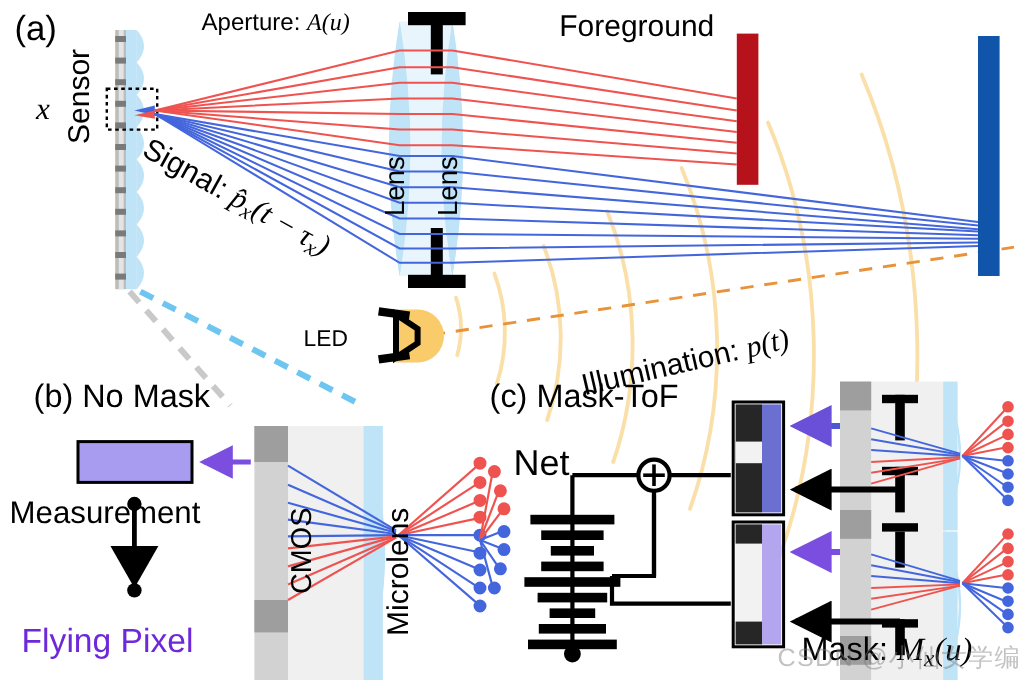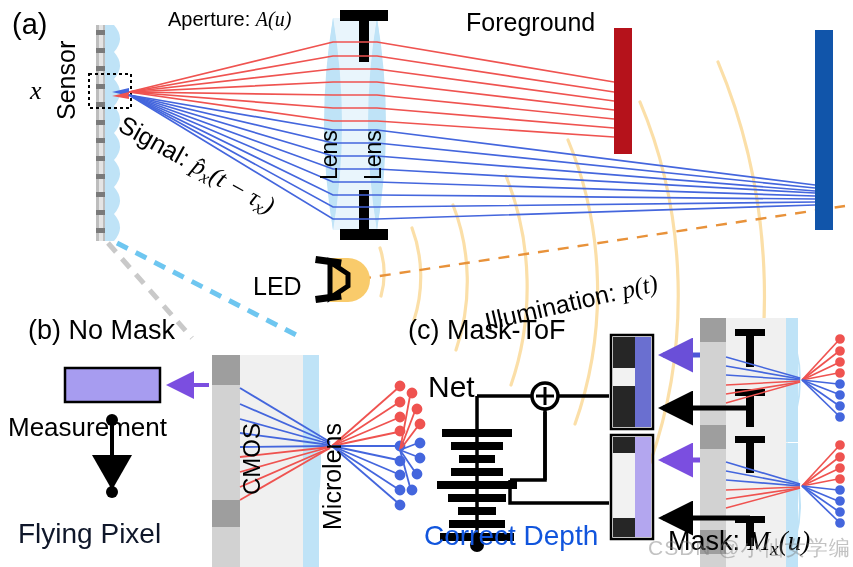--- a/index.html
+++ b/index.html
@@ -370,21 +370,21 @@
 
   <div class="lbl" style="left:52px;top:120px;font-size:25px;
        transform:rotate(-90deg);transform-origin:0 0;">Sensor</div>
 
   <div class="lbl" style="left:316px;top:180px;font-size:23px;
        transform:rotate(-90deg);transform-origin:0 0;">Lens</div>
 
   <div class="lbl" style="left:360px;top:180px;font-size:23px;
        transform:rotate(-90deg);transform-origin:0 0;">Lens</div>
 
-  <div class="lbl" style="left:253px;top:272px;font-size:25px;">LED</div>
+  <div class="lbl" style="left:253px;top:272px;font-size:19px;">LED</div>
 
   <div class="lbl" style="left:128px;top:110px;font-size:25px;
        transform:rotate(29deg);transform-origin:0 0;">
     <span>Signal: </span><span class="math"><span>p̂</span><span class="sub">x</span><span>(t − τ</span><span class="sub">x</span><span>)</span></span>
   </div>
 
   <div class="lbl" style="left:482px;top:308px;font-size:25px;
        transform:rotate(-13deg);transform-origin:0 0;">
     <span>Illumination: </span><span class="math">p(t)</span>
   </div>
@@ -395,30 +395,29 @@
   </div>
 
   <div class="lbl" style="left:238px;top:495px;font-size:24px;
        transform:rotate(-90deg);transform-origin:0 0;">CMOS</div>
 
   <div class="lbl" style="left:318px;top:530px;font-size:25px;
        transform:rotate(-90deg);transform-origin:0 0;">Microlens</div>
 
   <div class="lbl" style="left:8px;top:412px;font-size:26px;text-align:right;">Measurement</div>
 
-  <div class="lbl" style="left:18px;top:518px;font-size:28px;color:#0f172a;">Flying Pixel</div>
+  <div class="lbl" style="left:18px;top:518px;font-size:28px;color:#6d28d9;">Flying Pixel</div>
 
   <div class="lbl" style="left:408px;top:315px;font-size:27px;">
     <span>(c)</span>
     <span>Mask-ToF</span>
   </div>
 
   <div class="lbl" style="left:428px;top:370px;font-size:30px;">Net</div>
 
-  <div class="lbl" style="left:424px;top:520px;font-size:28px;color:#1155dd;">Correct Depth</div>
 
   <div class="lbl" style="left:668px;top:526px;font-size:27px;">
     <span>Mask: </span><span class="math"><span>M</span><span class="sub">x</span><span>(u)</span></span>
   </div>
 
   <div class="wm" style="left:648px;top:534px;">CSDN @小仙女学编程</div>
 
 </div>
 
 </body></html>

